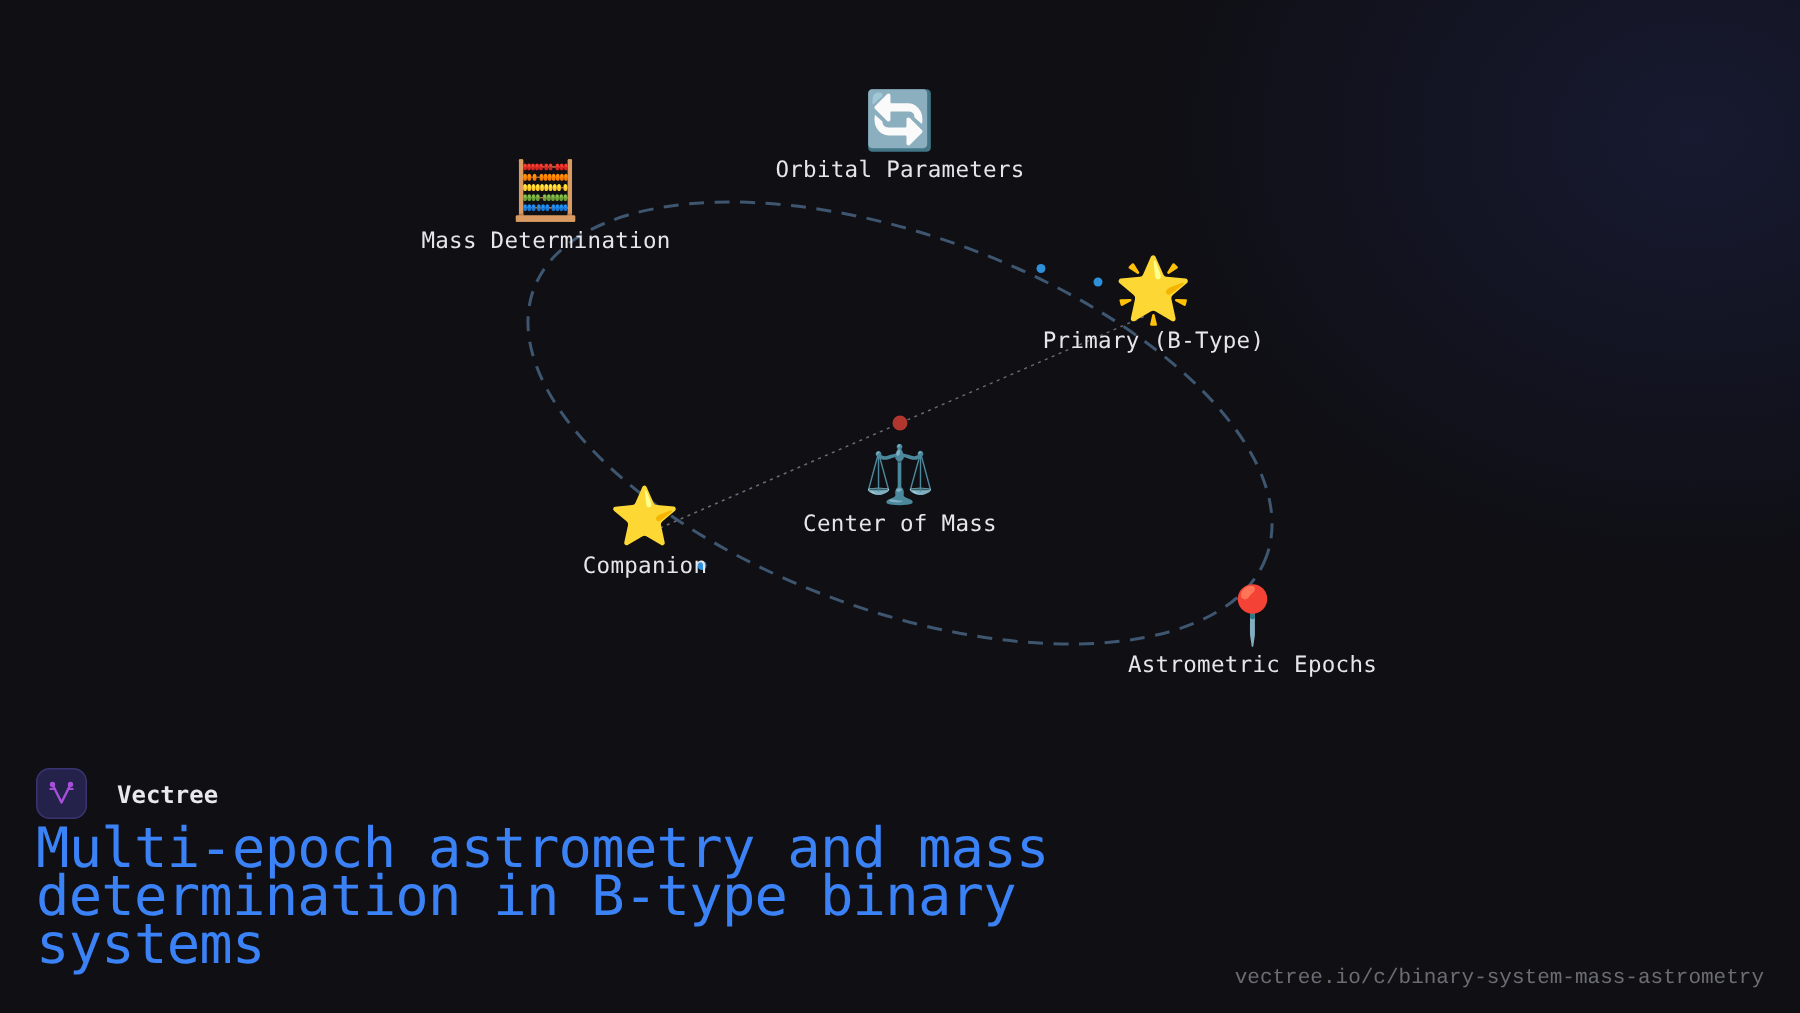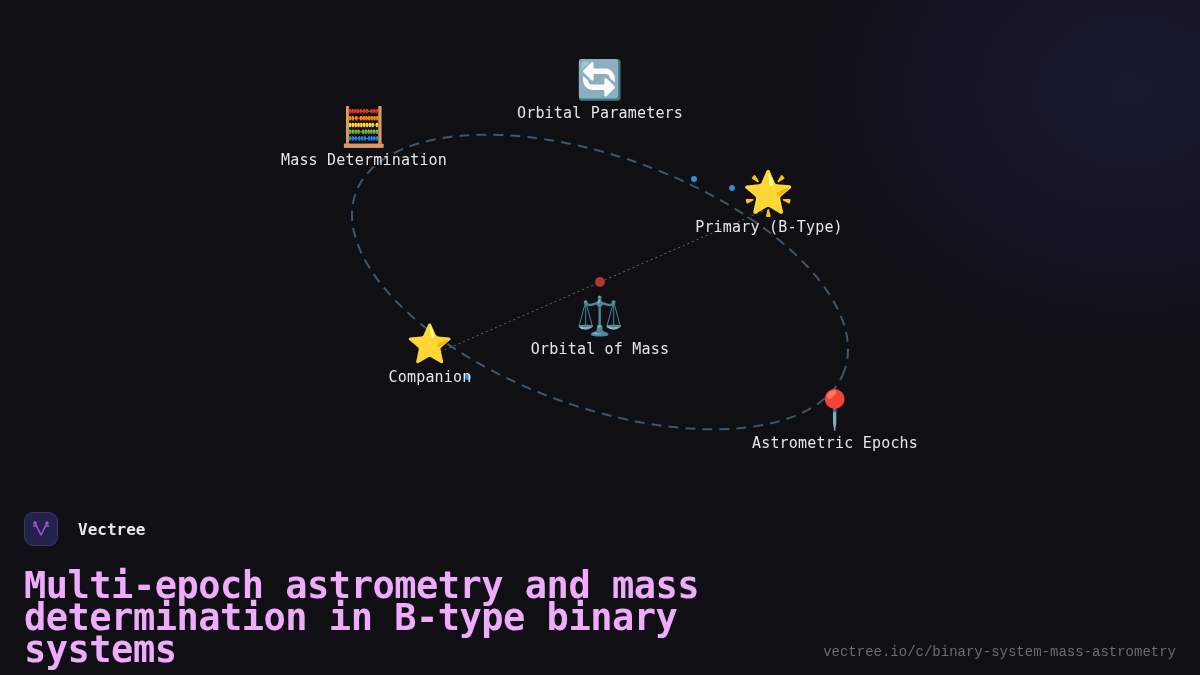--- a/index.html
+++ b/index.html
@@ -22,22 +22,22 @@
       display: inline-block; margin-top: 2px; font-size: 15px; color: #e6e6ea;
       white-space: nowrap; letter-spacing: 0.2px;
     }
     .brand { position: absolute; left: 24px; top: 512px; display: flex; align-items: center; gap: 20px; }
     .brand-logo {
       width: 34px; height: 34px; border-radius: 9px; background: #24214a;
       border: 1px solid #3a3470; box-sizing: border-box; display: flex; align-items: center; justify-content: center;
     }
     .brand-name { color: #e8e8ee; font-size: 16px; font-weight: bold; }
     .title {
-      position: absolute; left: 24px; top: 570px; width: 720px;
-      color: #f0abfc; font-size: 37px; font-weight: bold; line-height: 32px;
+      position: absolute; left: 24px; top: 550px; width: 720px;
+      color: #3b82f6; font-size: 37px; font-weight: normal; line-height: 32px;
       font-family: "DejaVu Sans Mono", "Liberation Mono", monospace;
       letter-spacing: -0.5px;
     }
     .url {
       position: absolute; right: 24px; top: 624px; color: #6c6c74; font-size: 14px;
       font-family: "Liberation Mono", "DejaVu Sans Mono", monospace;
       margin-top: 20px;
     }
   </style>
 </head>
@@ -64,21 +64,21 @@
   <span class="label">Mass Determination</span>
 </div>
 
 <div class="node" style="left:769px;top:170px;">
   <span class="icon" style="font-size:42px;line-height:46px;">🌟</span>
   <span class="label">Primary (B-Type)</span>
 </div>
 
 <div class="node" style="left:600px;top:294px;">
   <span class="icon">⚖️</span>
-  <span class="label">Orbital of Mass</span>
+  <span class="label">Center of Mass</span>
 </div>
 
 <div class="node" style="left:430px;top:322px;">
   <span class="icon">⭐</span>
   <span class="label">Companion</span>
 </div>
 
 <div class="node" style="left:835px;top:388px;">
   <span class="icon">📍</span>
   <span class="label">Astrometric Epochs</span>

